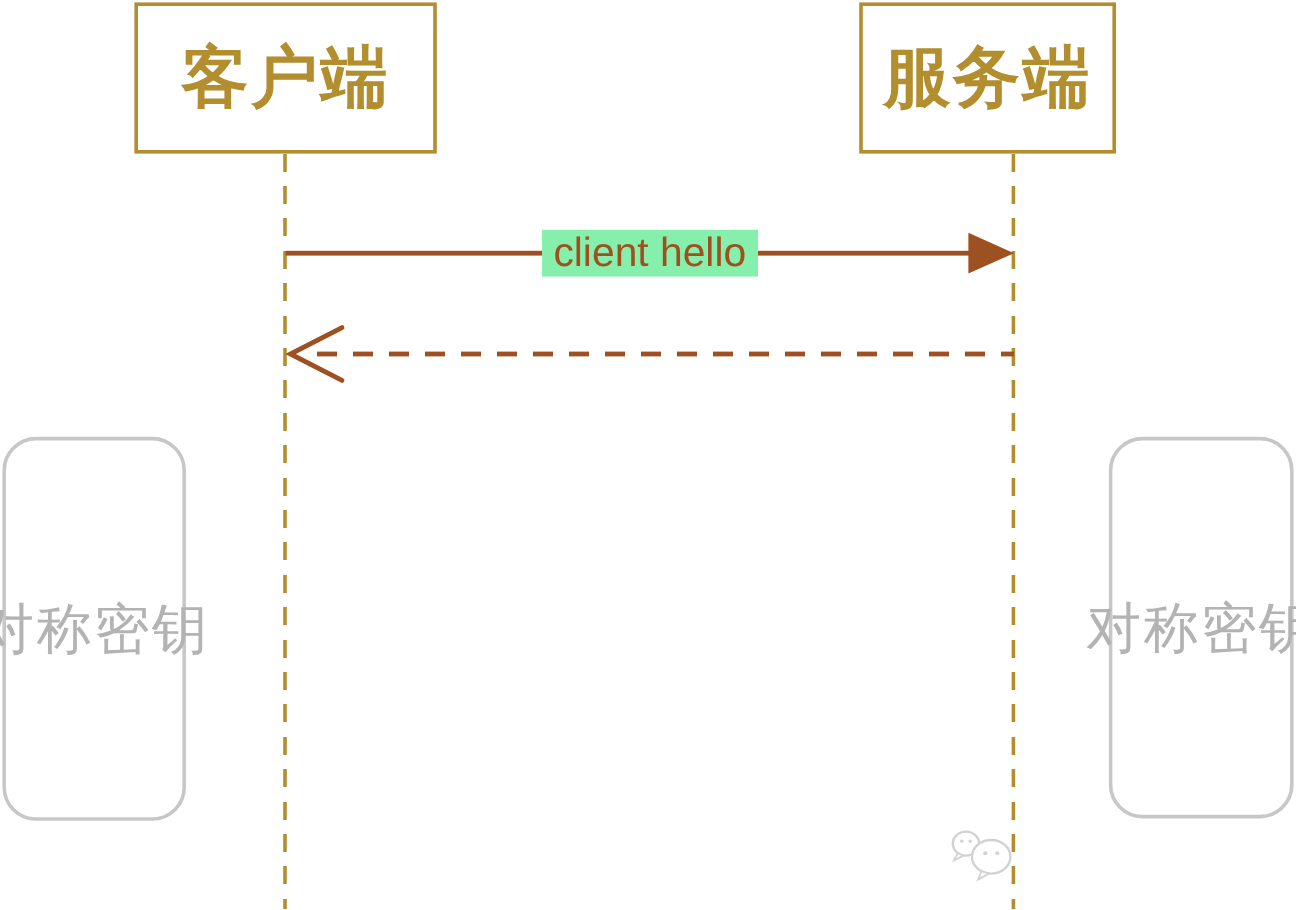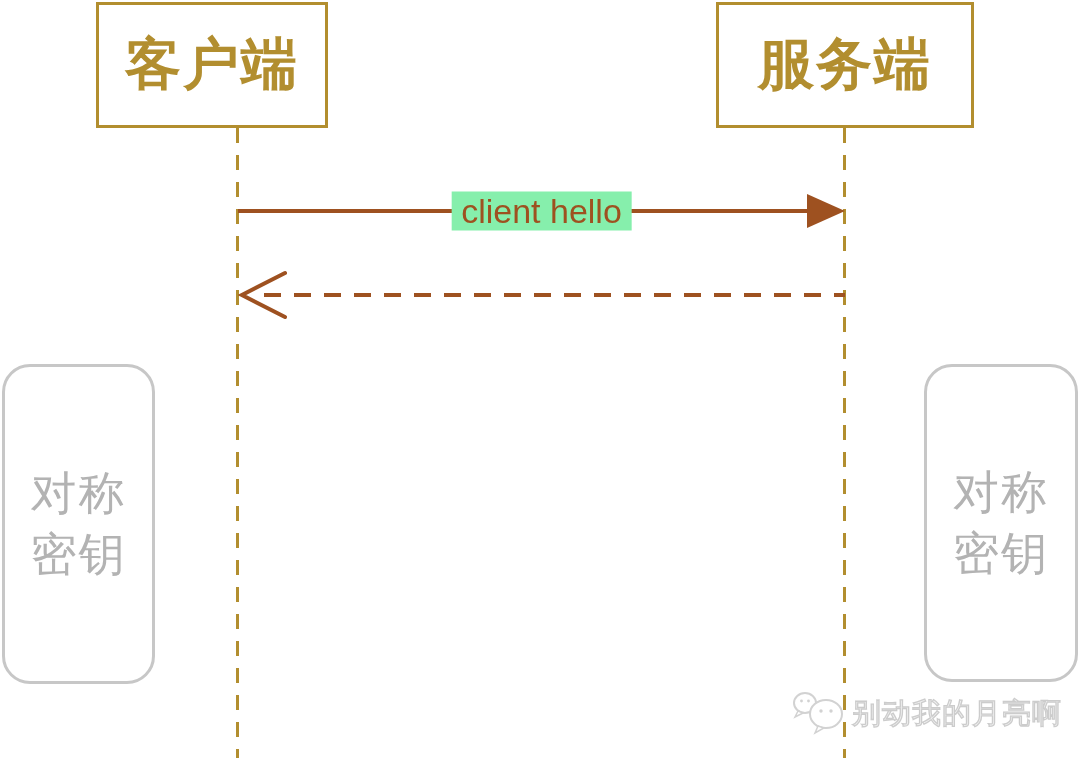--- a/index.html
+++ b/index.html
@@ -19,22 +19,22 @@
     position: absolute;
     top: 2px;
     height: 126px;
     border: 3px solid #B28E2F;
     background: #ffffff;
     display: flex;
     align-items: center;
     justify-content: center;
     z-index: 4;
   }
-  .actor-box.client { left: 96px; width: 232px; }
-  .actor-box.server { left: 716px; width: 258px; }
+  .actor-box.client { left: 112px; width: 252px; }
+  .actor-box.server { left: 716px; width: 214px; }
   .actor-label {
     color: #B28E2F;
     font-size: 56px;
     font-weight: 700;
     letter-spacing: 2px;
     white-space: nowrap;
   }
 
   
   .lifeline {
@@ -105,21 +105,21 @@
 
   
   .note {
     position: absolute;
     top: 364px;
     height: 320px;
     border: 3px solid #C7C7C7;
     border-radius: 28px;
     background: #ffffff;
     display: flex;
-    flex-direction: column;
+    flex-direction: row;
     align-items: center;
     justify-content: center;
     z-index: 4;
   }
   .note.left  { left: 2px;   width: 153px; }
   .note.right { left: 924px; width: 154px; height: 318px; }
   .note-line {
     color: #B3B3B3;
     font-size: 46px;
     line-height: 1.32;
@@ -156,21 +156,20 @@
         <ellipse cx="15" cy="19" rx="11" ry="10" stroke="#d2d2d2" stroke-width="2" fill="#ffffff"></ellipse>
         <path d="M8 27 L5 33 L13 29 Z" fill="#ffffff" stroke="#d2d2d2" stroke-width="1.5"></path>
         <circle cx="11.5" cy="17" r="1.4" fill="#d2d2d2"></circle>
         <circle cx="18.5" cy="17" r="1.4" fill="#d2d2d2"></circle>
         <ellipse cx="36" cy="30" rx="16" ry="14" stroke="#d2d2d2" stroke-width="2" fill="#ffffff"></ellipse>
         <path d="M28 42 L25 49 L34 44 Z" fill="#ffffff" stroke="#d2d2d2" stroke-width="1.5"></path>
         <circle cx="31" cy="27" r="1.7" fill="#d2d2d2"></circle>
         <circle cx="41" cy="27" r="1.7" fill="#d2d2d2"></circle>
       </svg>
     </span>
-    <span class="watermark-text">别动我的月亮啊</span>
   </div>
 
   <div class="lifeline client"></div>
   <div class="lifeline server"></div>
 
   <div class="actor-box client">
     <span class="actor-label">客户端</span>
   </div>
   <div class="actor-box server">
     <span class="actor-label">服务端</span>

